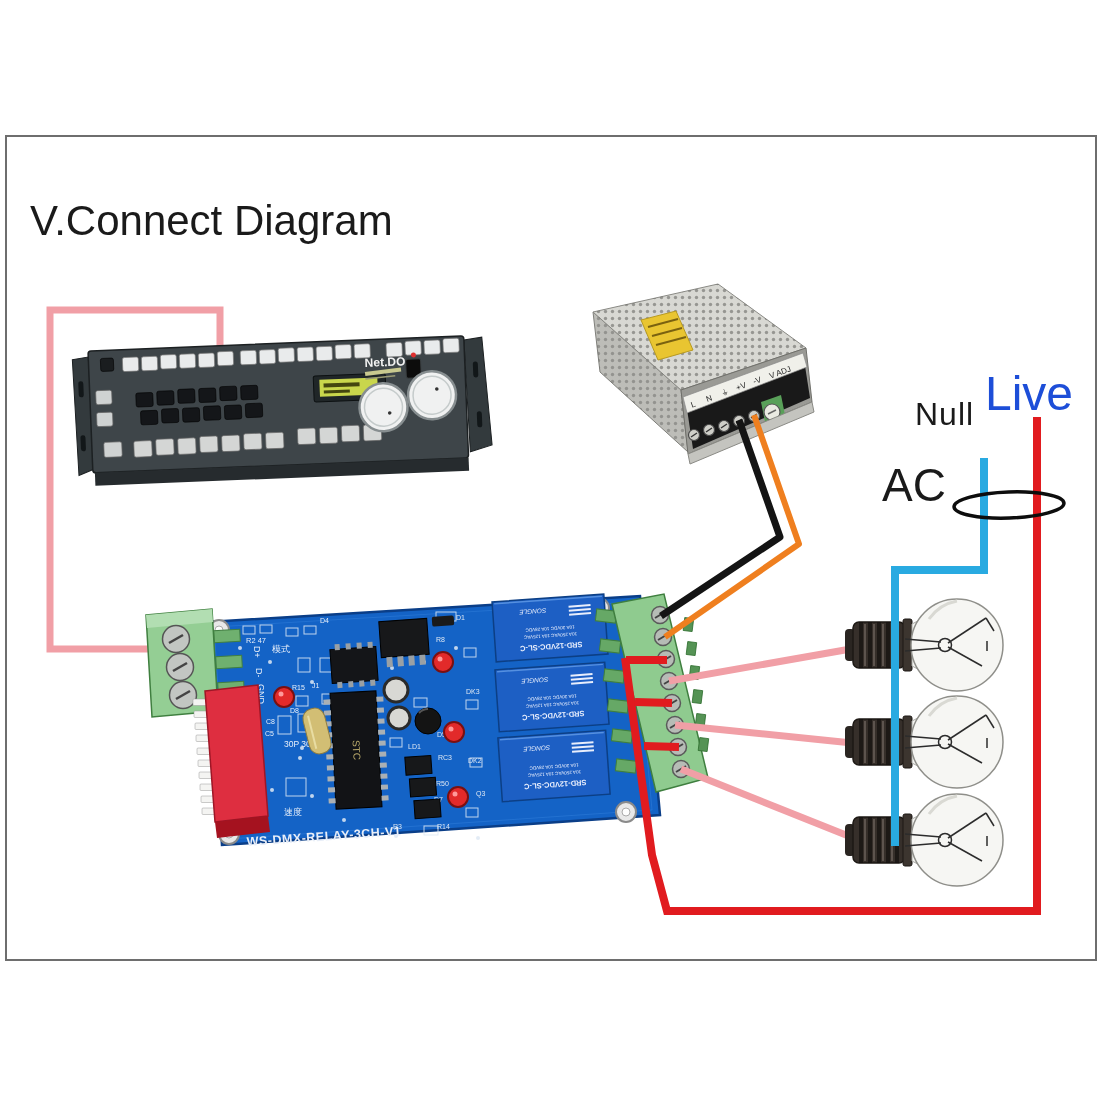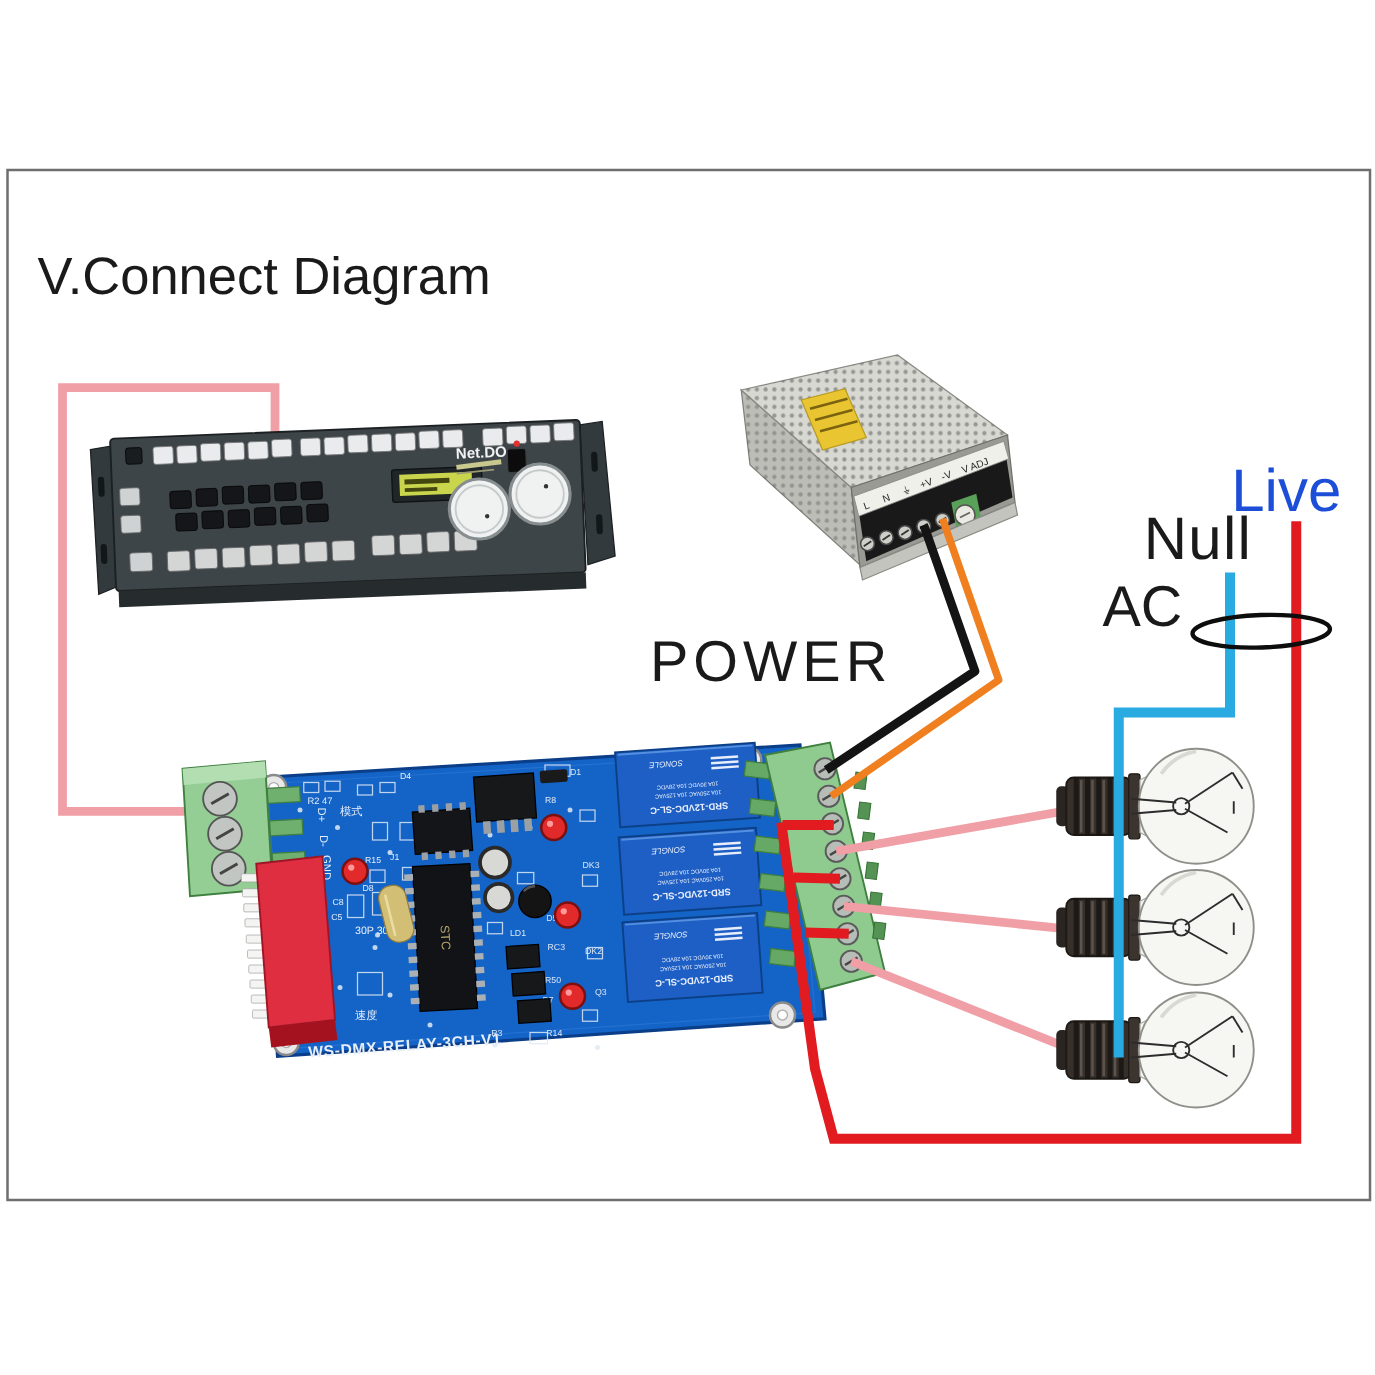--- a/index.html
+++ b/index.html
@@ -5,21 +5,21 @@
   html,body{margin:0;padding:0;background:#fff;}
   #stage{position:relative;width:1100px;height:1100px;background:#ffffff;overflow:hidden;
          font-family:"Liberation Sans",sans-serif;}
   #frame{position:absolute;left:5px;top:135px;width:1088px;height:822px;border:2px solid #6e6e6e;}
   svg{position:absolute;left:0;top:0;}
   .lbl{position:absolute;white-space:nowrap;color:#1a1a1a;line-height:1;}
   .title{left:30px;top:176px;font-size:42px;letter-spacing:0px;margin-top:24px;}
   .dmx{left:62px;top:520px;font-size:42px;}
   .power{left:520px;top:506px;font-size:46px;letter-spacing:4px;}
   .live{left:985px;top:370px;font-size:48px;color:#1d4ed8;}
-  .null{left:915px;top:408px;font-size:48px;letter-spacing:1px;}
+  .null{left:915px;top:398px;font-size:32px;letter-spacing:1px;}
   .ac{left:882px;top:462px;font-size:46px;}
   text{font-family:"Liberation Sans",sans-serif;}
 </style>
 </head>
 <body>
 
 <div id="stage">
   <div id="frame"></div>
 
   <svg width="1100" height="1100" viewBox="0 0 1100 1100">
@@ -465,17 +465,16 @@
     <use href="#bulb" transform="translate(845,645)"></use>
     <use href="#bulb" transform="translate(845,742)"></use>
     <use href="#bulb" transform="translate(845,840)"></use>
 
     <polyline points="984,458 984,570 895,570 895,846" fill="none" stroke="#29aae1" stroke-width="8" stroke-linejoin="miter"></polyline>
 
     <ellipse cx="1009" cy="505" rx="55" ry="13" fill="none" stroke="#0d0d0d" stroke-width="3.5" transform="rotate(-2 1009 505)"></ellipse>
   </svg>
 
   <div class="lbl title">V.Connect Diagram</div>
-  <div class="lbl power">POWER</div>
   <div class="lbl live">Live</div>
   <div class="lbl null">Null</div>
   <div class="lbl ac">AC</div>
 </div>
 
 </body></html>

